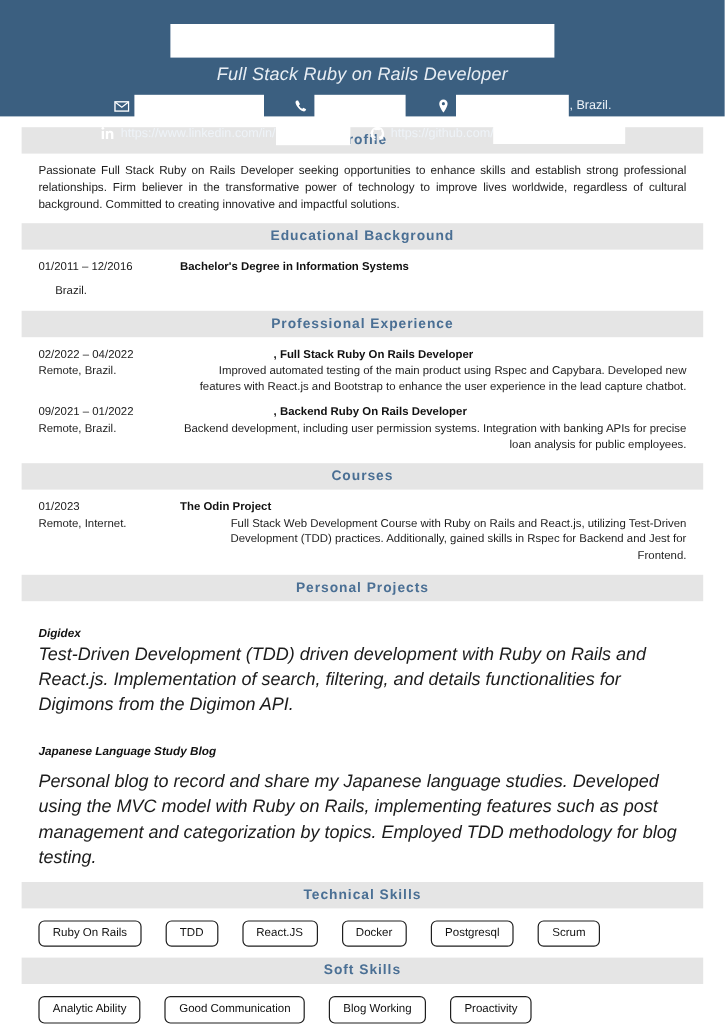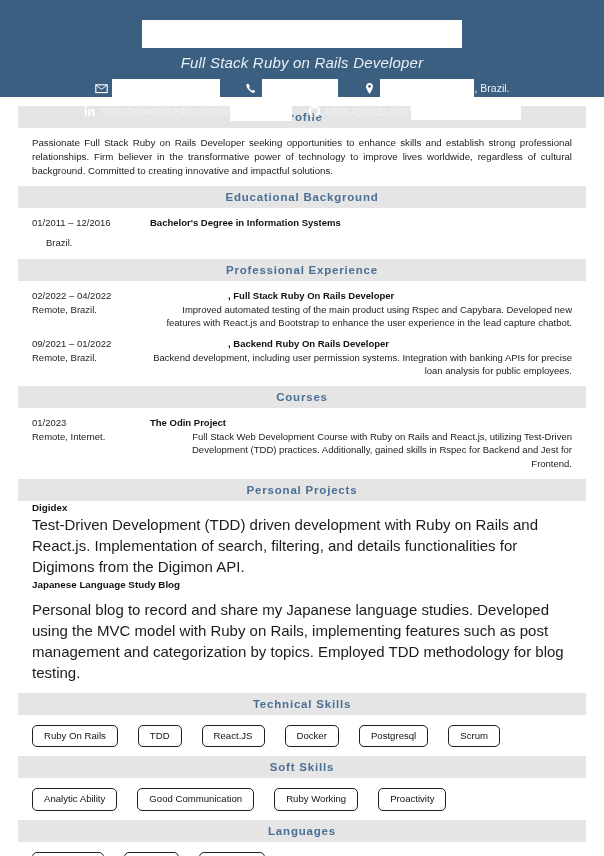--- a/index.html
+++ b/index.html
@@ -130,21 +130,21 @@
     color: #1c1c1c;
     text-align: right;
   }
   .faint-redact {
     display: inline-block;
     background: #ffffff;
     vertical-align: middle;
   }
   .org-redact { width: 78px; height: 10px; }
 
-  .proj { margin-top: 1px; }
+  .proj { margin-top: 22px; font-style: italic; }
   .proj-title {
     font-weight: bold;
     font-size: 9.8px;
     color: #111;
   }
   .proj-desc {
     font-size: 15px;
     line-height: 1.42;
     margin-top: 1px;
     color: #1c1c1c;
@@ -328,21 +328,21 @@
     <span class="chip">React.JS</span>
     <span class="chip">Docker</span>
     <span class="chip">Postgresql</span>
     <span class="chip">Scrum</span>
   </div>
 
   <div class="section-bar">Soft Skills</div>
   <div class="chips">
     <span class="chip">Analytic Ability</span>
     <span class="chip">Good Communication</span>
-    <span class="chip">Ruby Working</span>
+    <span class="chip">Blog Working</span>
     <span class="chip">Proactivity</span>
   </div>
 
   <div class="section-bar">Languages</div>
   <div class="chips">
     <span class="chip">Experience</span>
     <span class="chip">English</span>
     <span class="chip">Japanese</span>
   </div>
 

